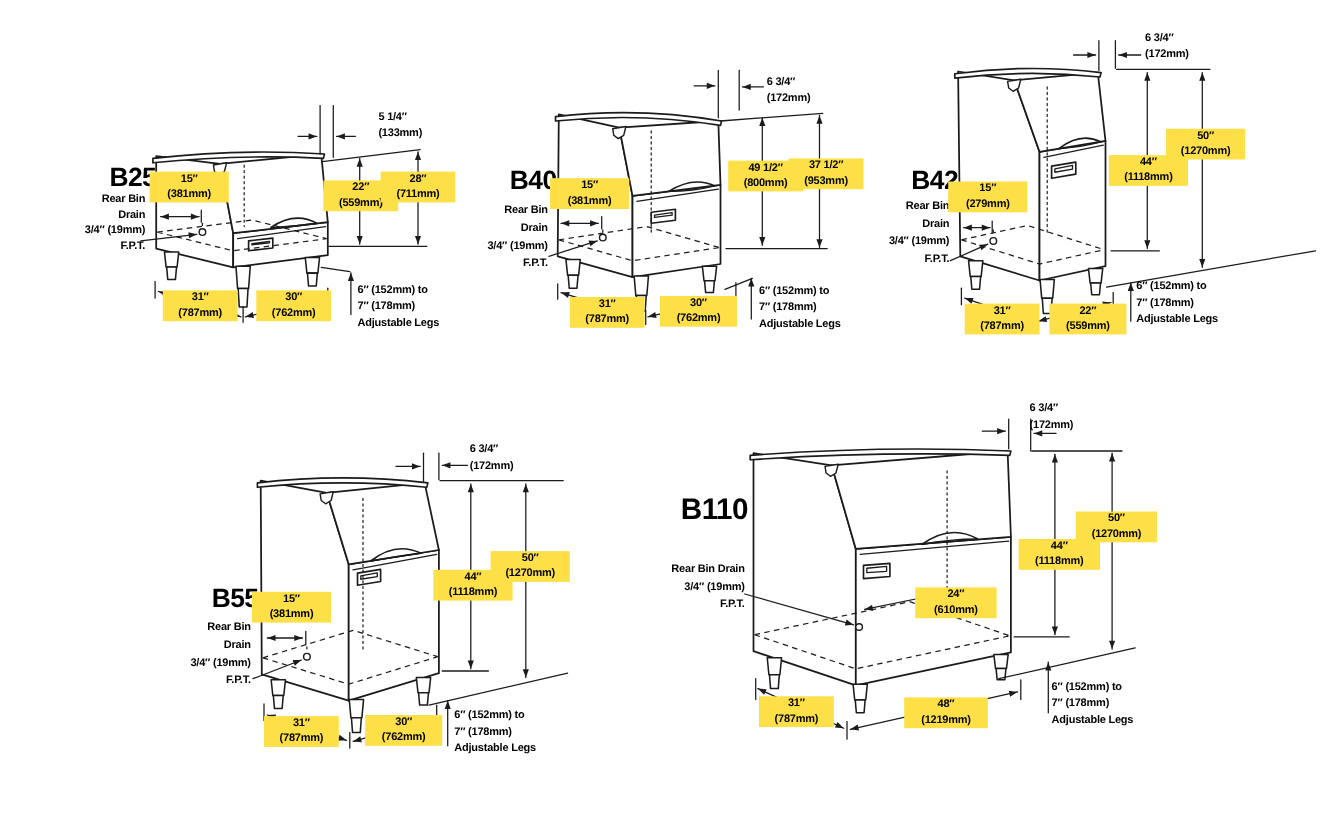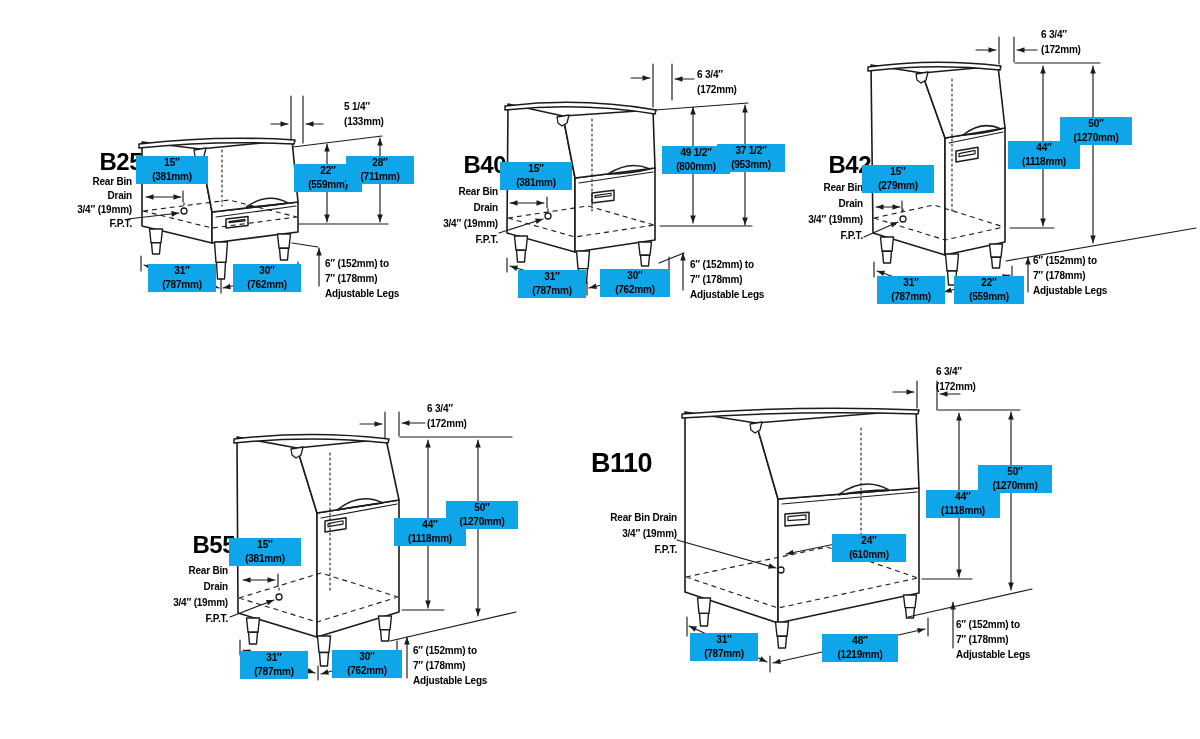--- a/index.html
+++ b/index.html
@@ -1,21 +1,21 @@
 <!DOCTYPE html>
 <html><head>
 <meta charset="utf-8">
 <style>
   html,body{margin:0;padding:0;background:#fff}
   #stage{position:relative;width:1200px;height:739px;background:#fff;overflow:hidden;
          font-family:"Liberation Sans",sans-serif;color:#000}
   #art{position:absolute;left:0;top:0}
   .lb{position:absolute;font-weight:700;font-size:10px;line-height:14px;
       letter-spacing:-.2px;white-space:nowrap}
-  .ctr{text-align:center;background:#0ea5e9;padding:0 1px}
+  .ctr{text-align:center;background:#fde047;padding:0 1px}
   .rt{text-align:right}
   .lh15{line-height:15px}
   .lh16{line-height:16px}
   .model{font-size:24px;line-height:23px;letter-spacing:-.5px;text-align:right;font-weight:700}
   .model-big{font-size:27px;line-height:25px}
 </style>
 </head>
 <body>
 
 <div id="stage">
@@ -421,21 +421,21 @@
   <div class="lb ctr" style="left:332px;top:650px;width:68px">
     <div>30″</div>
     <div>(762mm)</div>
   </div>
   <div class="lb lh15" style="left:413px;top:643px;width:110px">
     <div>6″ (152mm) to</div>
     <div>7″ (178mm)</div>
     <div>Adjustable Legs</div>
   </div>
 
-  <div class="lb model model-big" style="left:564px;top:451px;width:88px">B110</div>
+  <div class="lb model model-big" style="left:592px;top:451px;width:88px">B110</div>
   <div class="lb rt lh16" style="left:581px;top:510px;width:96px">
     <div>Rear Bin Drain</div>
     <div>3/4″ (19mm)</div>
     <div>F.P.T.</div>
   </div>
   <div class="lb ctr" style="left:832px;top:534px;width:72px">
     <div>24″</div>
     <div>(610mm)</div>
   </div>
   <div class="lb lh15" style="left:936px;top:364px;width:70px">

